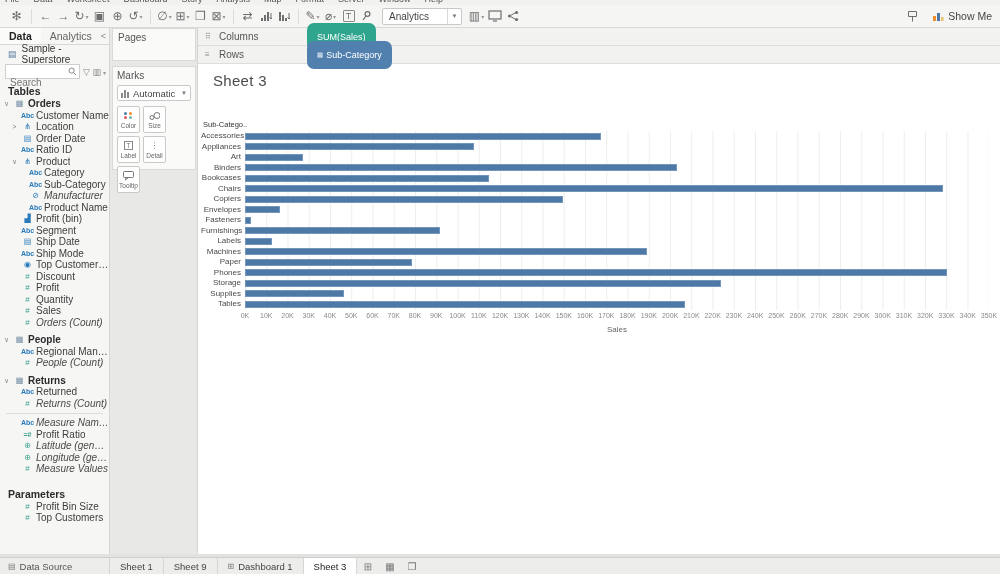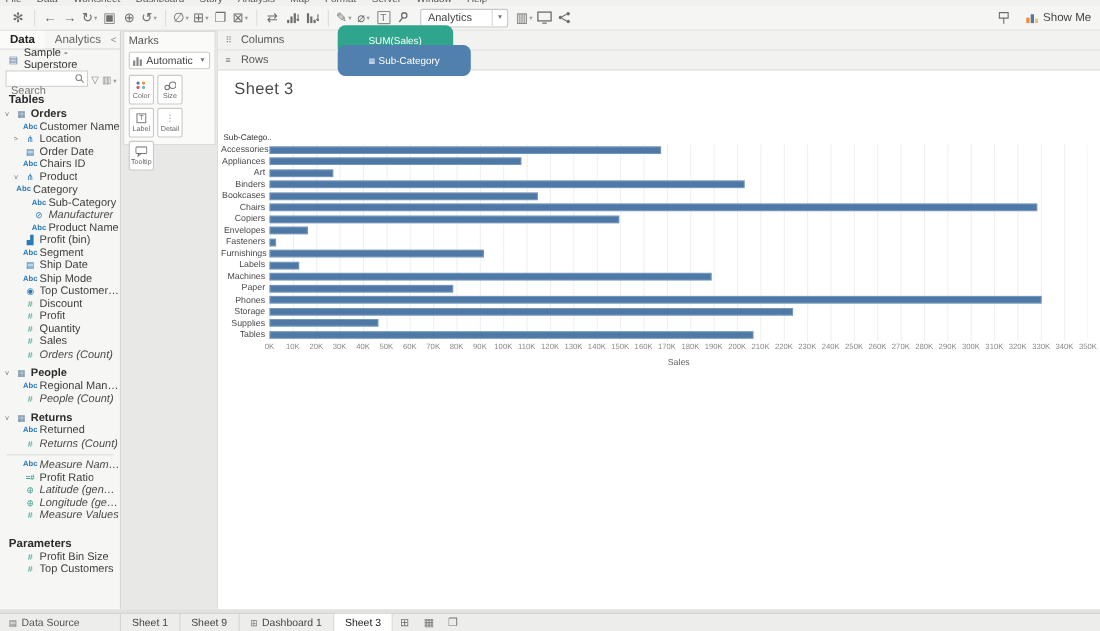--- a/index.html
+++ b/index.html
@@ -84,21 +84,21 @@
   .boxt { border:1px solid #888; font-size:6.5px; width:9px; height:9px; line-height:8px;
     text-align:center; color:#777; }
   
   #worksheet { position:absolute; left:197px; top:28px; width:803px; height:526px;
     background:#fff; border-left:1px solid #d5d5d4; }
   .shelf { height:18px; background:#f2f2f1; border-bottom:1px solid #ddddDC;
     display:flex; align-items:center; padding-left:7px; }
   .shelf .sicon { color:#8a8a8a; font-size:8px; width:14px; }
   .shelf .slabel { font-size:10px; color:#555; width:88px; }
   .pill { height:28px; border-radius:7px; color:#fff; font-size:9px; display:flex;
-    align-items:center; justify-content:flex-end; padding:0 28px; gap:3px; }
+    align-items:center; justify-content:flex-end; padding:0 10px; gap:3px; }
   .pill .pill-icon { font-size:6.5px; color:#e8f0f7; }
   
   #sheet { position:relative; height:489px; }
   #sheet-title { font-size:15px; color:#4b4b4b; padding:8px 0 0 15px; letter-spacing:.3px; }
   #chart { position:absolute; left:3px; top:56px; }
   #row-header { font-size:7.5px; font-weight:normal; color:#333; padding-left:2px;
     height:11px; }
   #chart-body { display:flex; }
   #labelcol { width:44px; }
   .cat-label { height:10.5px; font-size:8px; color:#4a4a4a; text-align:right;
@@ -302,28 +302,28 @@
         <span class="flabel">Location</span>
       </div>
       <div class="field" style="padding-left: 10px;">
         <span class="exp"></span>
         <span class="ficon" style="color: rgb(42, 122, 185);">▤</span>
         <span class="flabel">Order Date</span>
       </div>
       <div class="field" style="padding-left: 10px;">
         <span class="exp"></span>
         <span class="ficon abc" style="color: rgb(42, 122, 185);">Abc</span>
-        <span class="flabel">Chairs ID</span>
+        <span class="flabel">Ratio ID</span>
       </div>
       <div class="field" style="padding-left: 10px;">
         <span class="exp">v</span>
         <span class="ficon" style="color: rgb(42, 122, 185);">⋔</span>
         <span class="flabel">Product</span>
       </div>
-      <div class="field" style="padding-left: 4px;">
+      <div class="field" style="padding-left: 18px;">
         <span class="exp"></span>
         <span class="ficon abc" style="color: rgb(42, 122, 185);">Abc</span>
         <span class="flabel">Category</span>
       </div>
       <div class="field" style="padding-left: 18px;">
         <span class="exp"></span>
         <span class="ficon abc" style="color: rgb(42, 122, 185);">Abc</span>
         <span class="flabel">Sub-Category</span>
       </div>
       <div class="field italic" style="padding-left: 18px;">
@@ -450,20 +450,23 @@
       </div>
       <div class="field" style="padding-left: 10px;">
         <span class="exp"></span>
         <span class="ficon" style="color: rgb(58, 160, 140);">#</span>
         <span class="flabel">Top Customers</span>
       </div>
     </div>
 </div>
 
 <div id="cards">
+  <div class="card" id="card-pages">
+    <span>Pages</span>
+  </div>
   <div class="card" id="card-marks">
     <span>Marks</span>
     <div id="marks-dd">
       <svg width="9" height="9" viewBox="0 0 9 9">
           <rect x="0" y="4" width="2" height="5" fill="#8a8a8a"></rect>
           <rect x="3" y="1" width="2" height="8" fill="#8a8a8a"></rect>
           <rect x="6" y="3" width="2" height="6" fill="#8a8a8a"></rect>
         </svg>
       <span>Automatic</span>
       <span class="dd-caret">▼</span>

